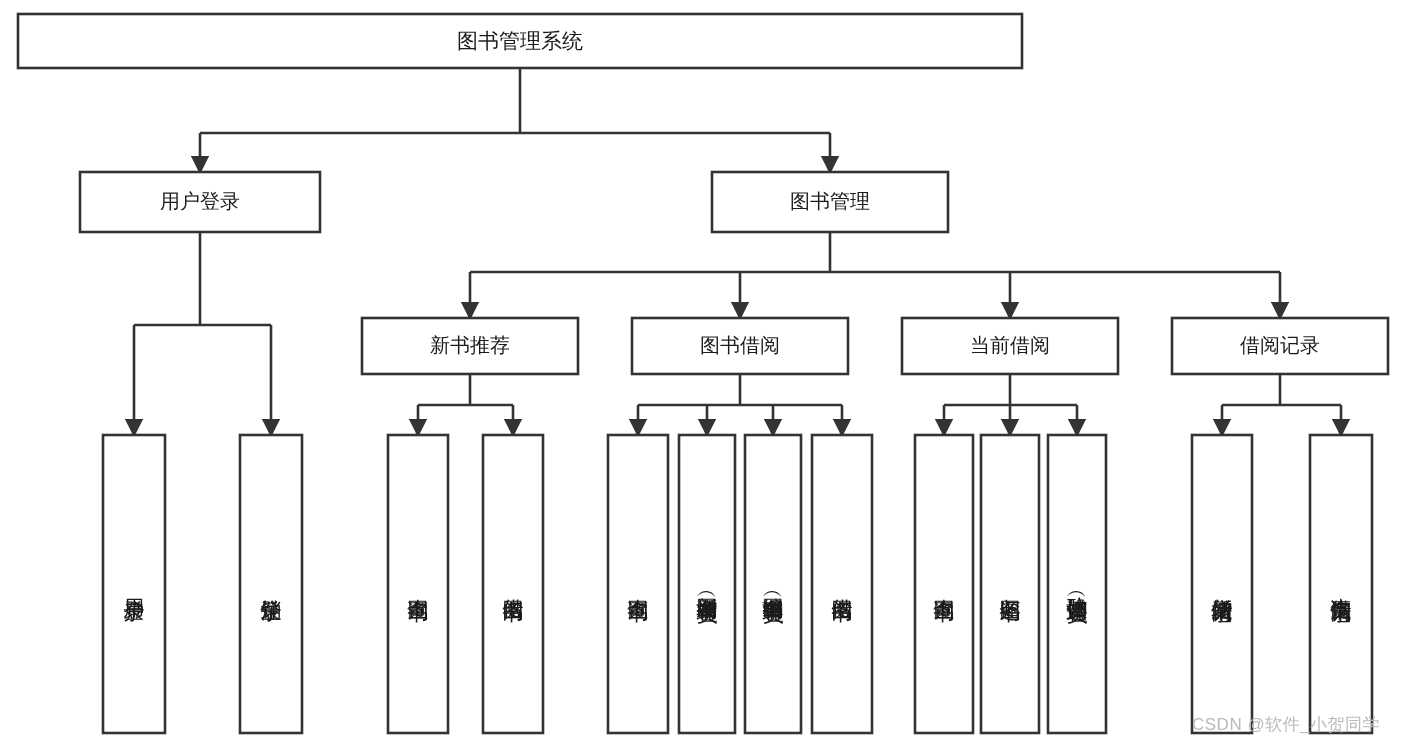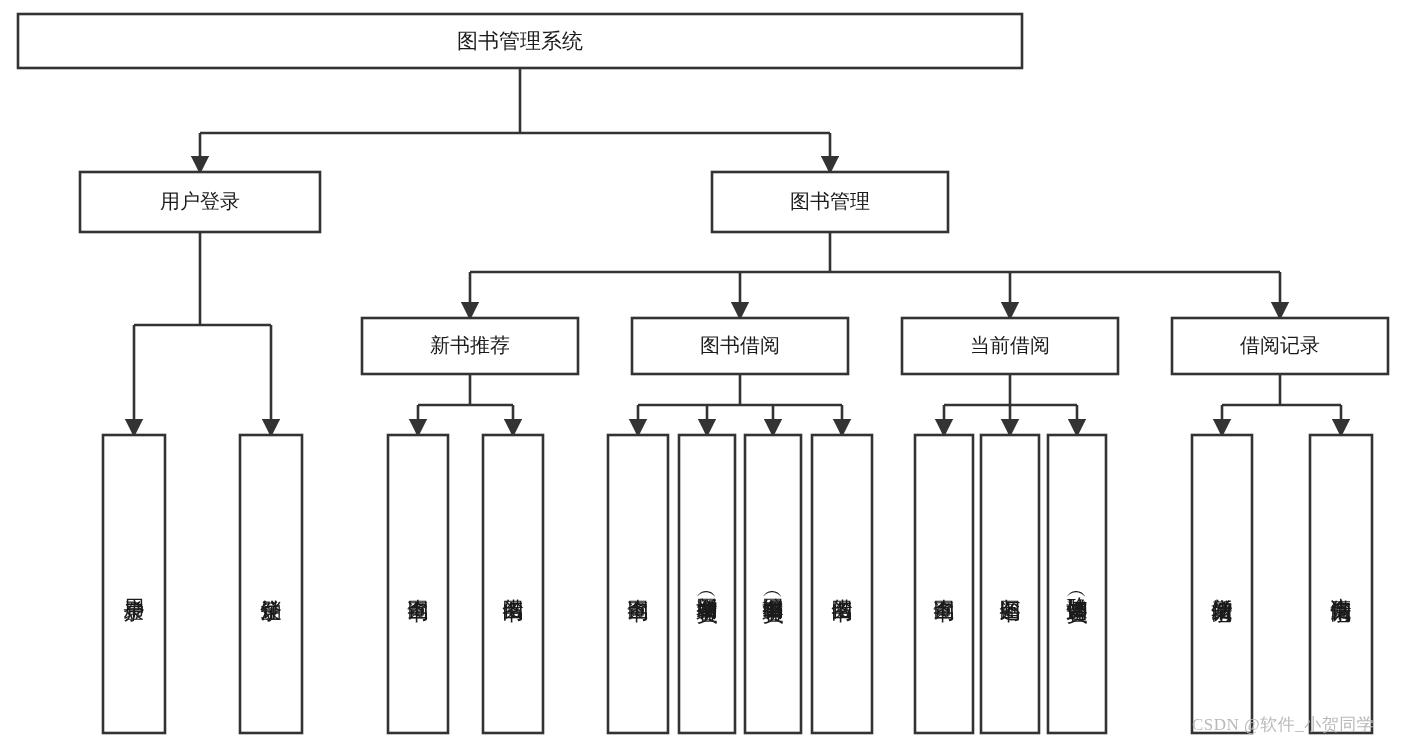--- a/index.html
+++ b/index.html
@@ -33,21 +33,21 @@
   }
   .leaf-label-wrap{
     position:absolute;
     display:flex;
     align-items:center;
     justify-content:center;
     pointer-events:none;
   }
   .watermark{
     position:absolute;
-    font-family:Liberation Serif, serif;
+    font-family:Liberation Sans, sans-serif;
     font-size:17px;
     color:#b9b9b9;
     white-space:nowrap;
     letter-spacing:0.5px;
   }
 </style>
 </head>
 <body>
 
 <div id="diagram-root">

